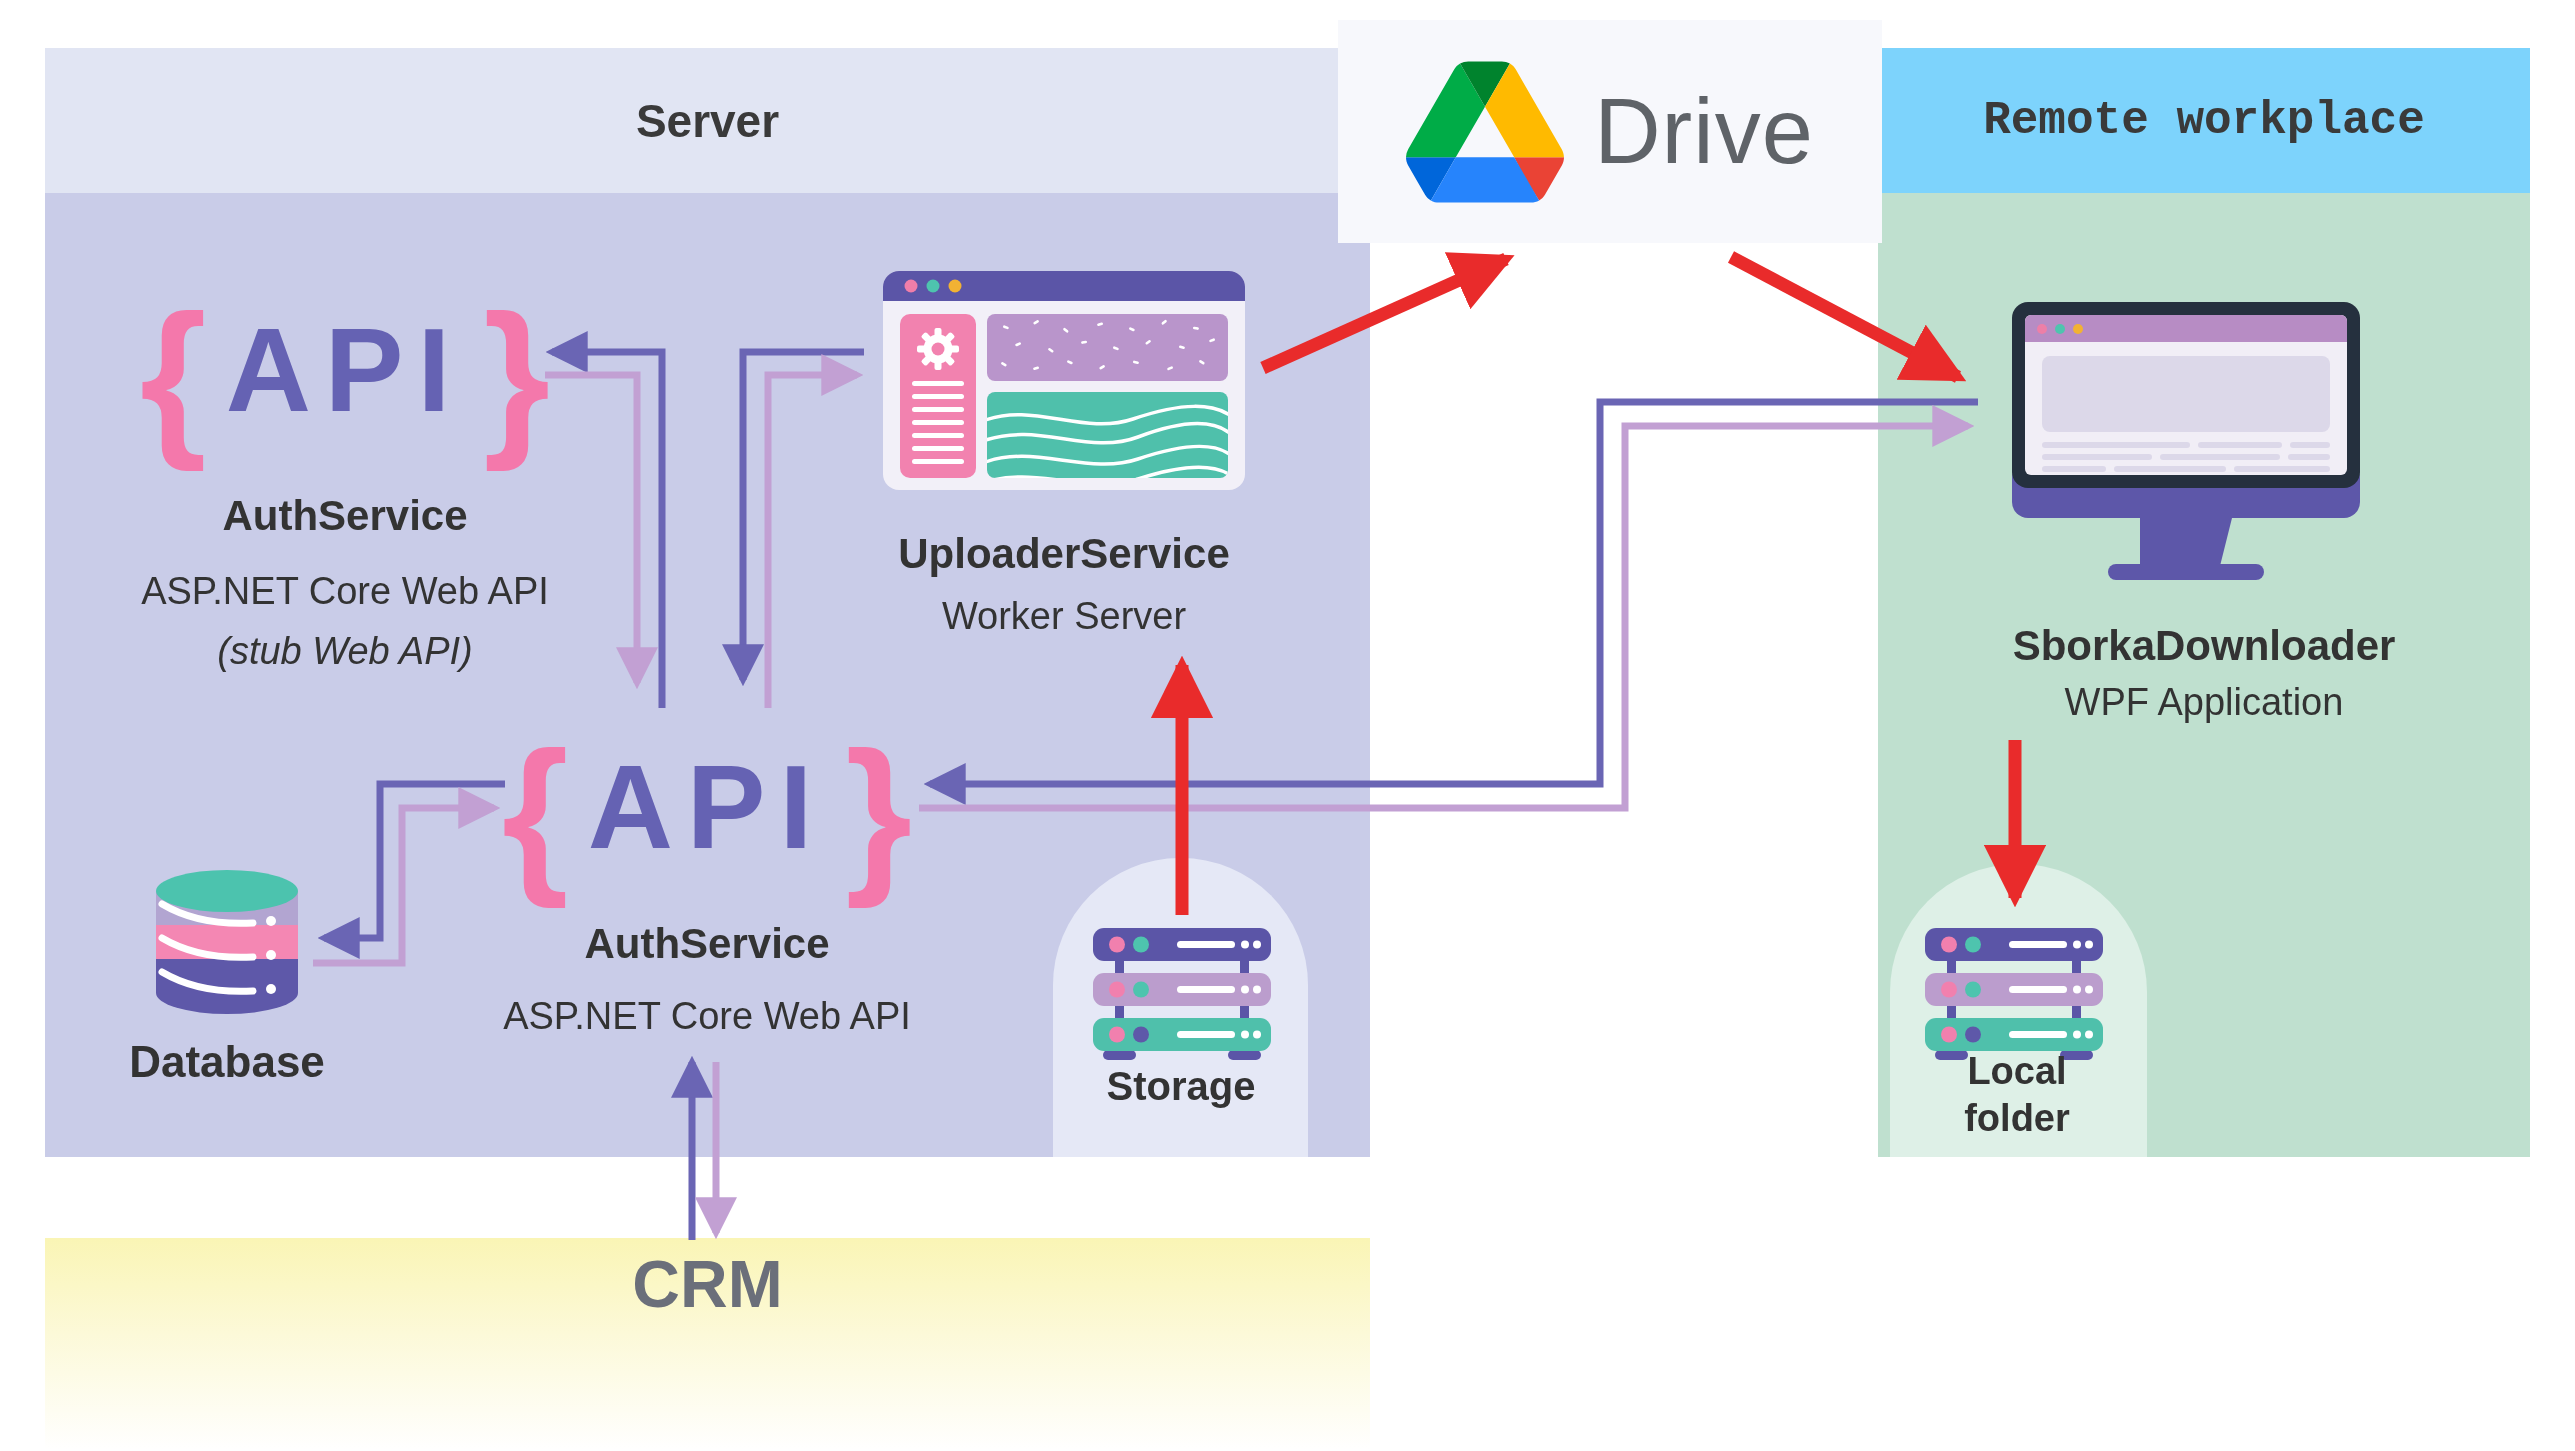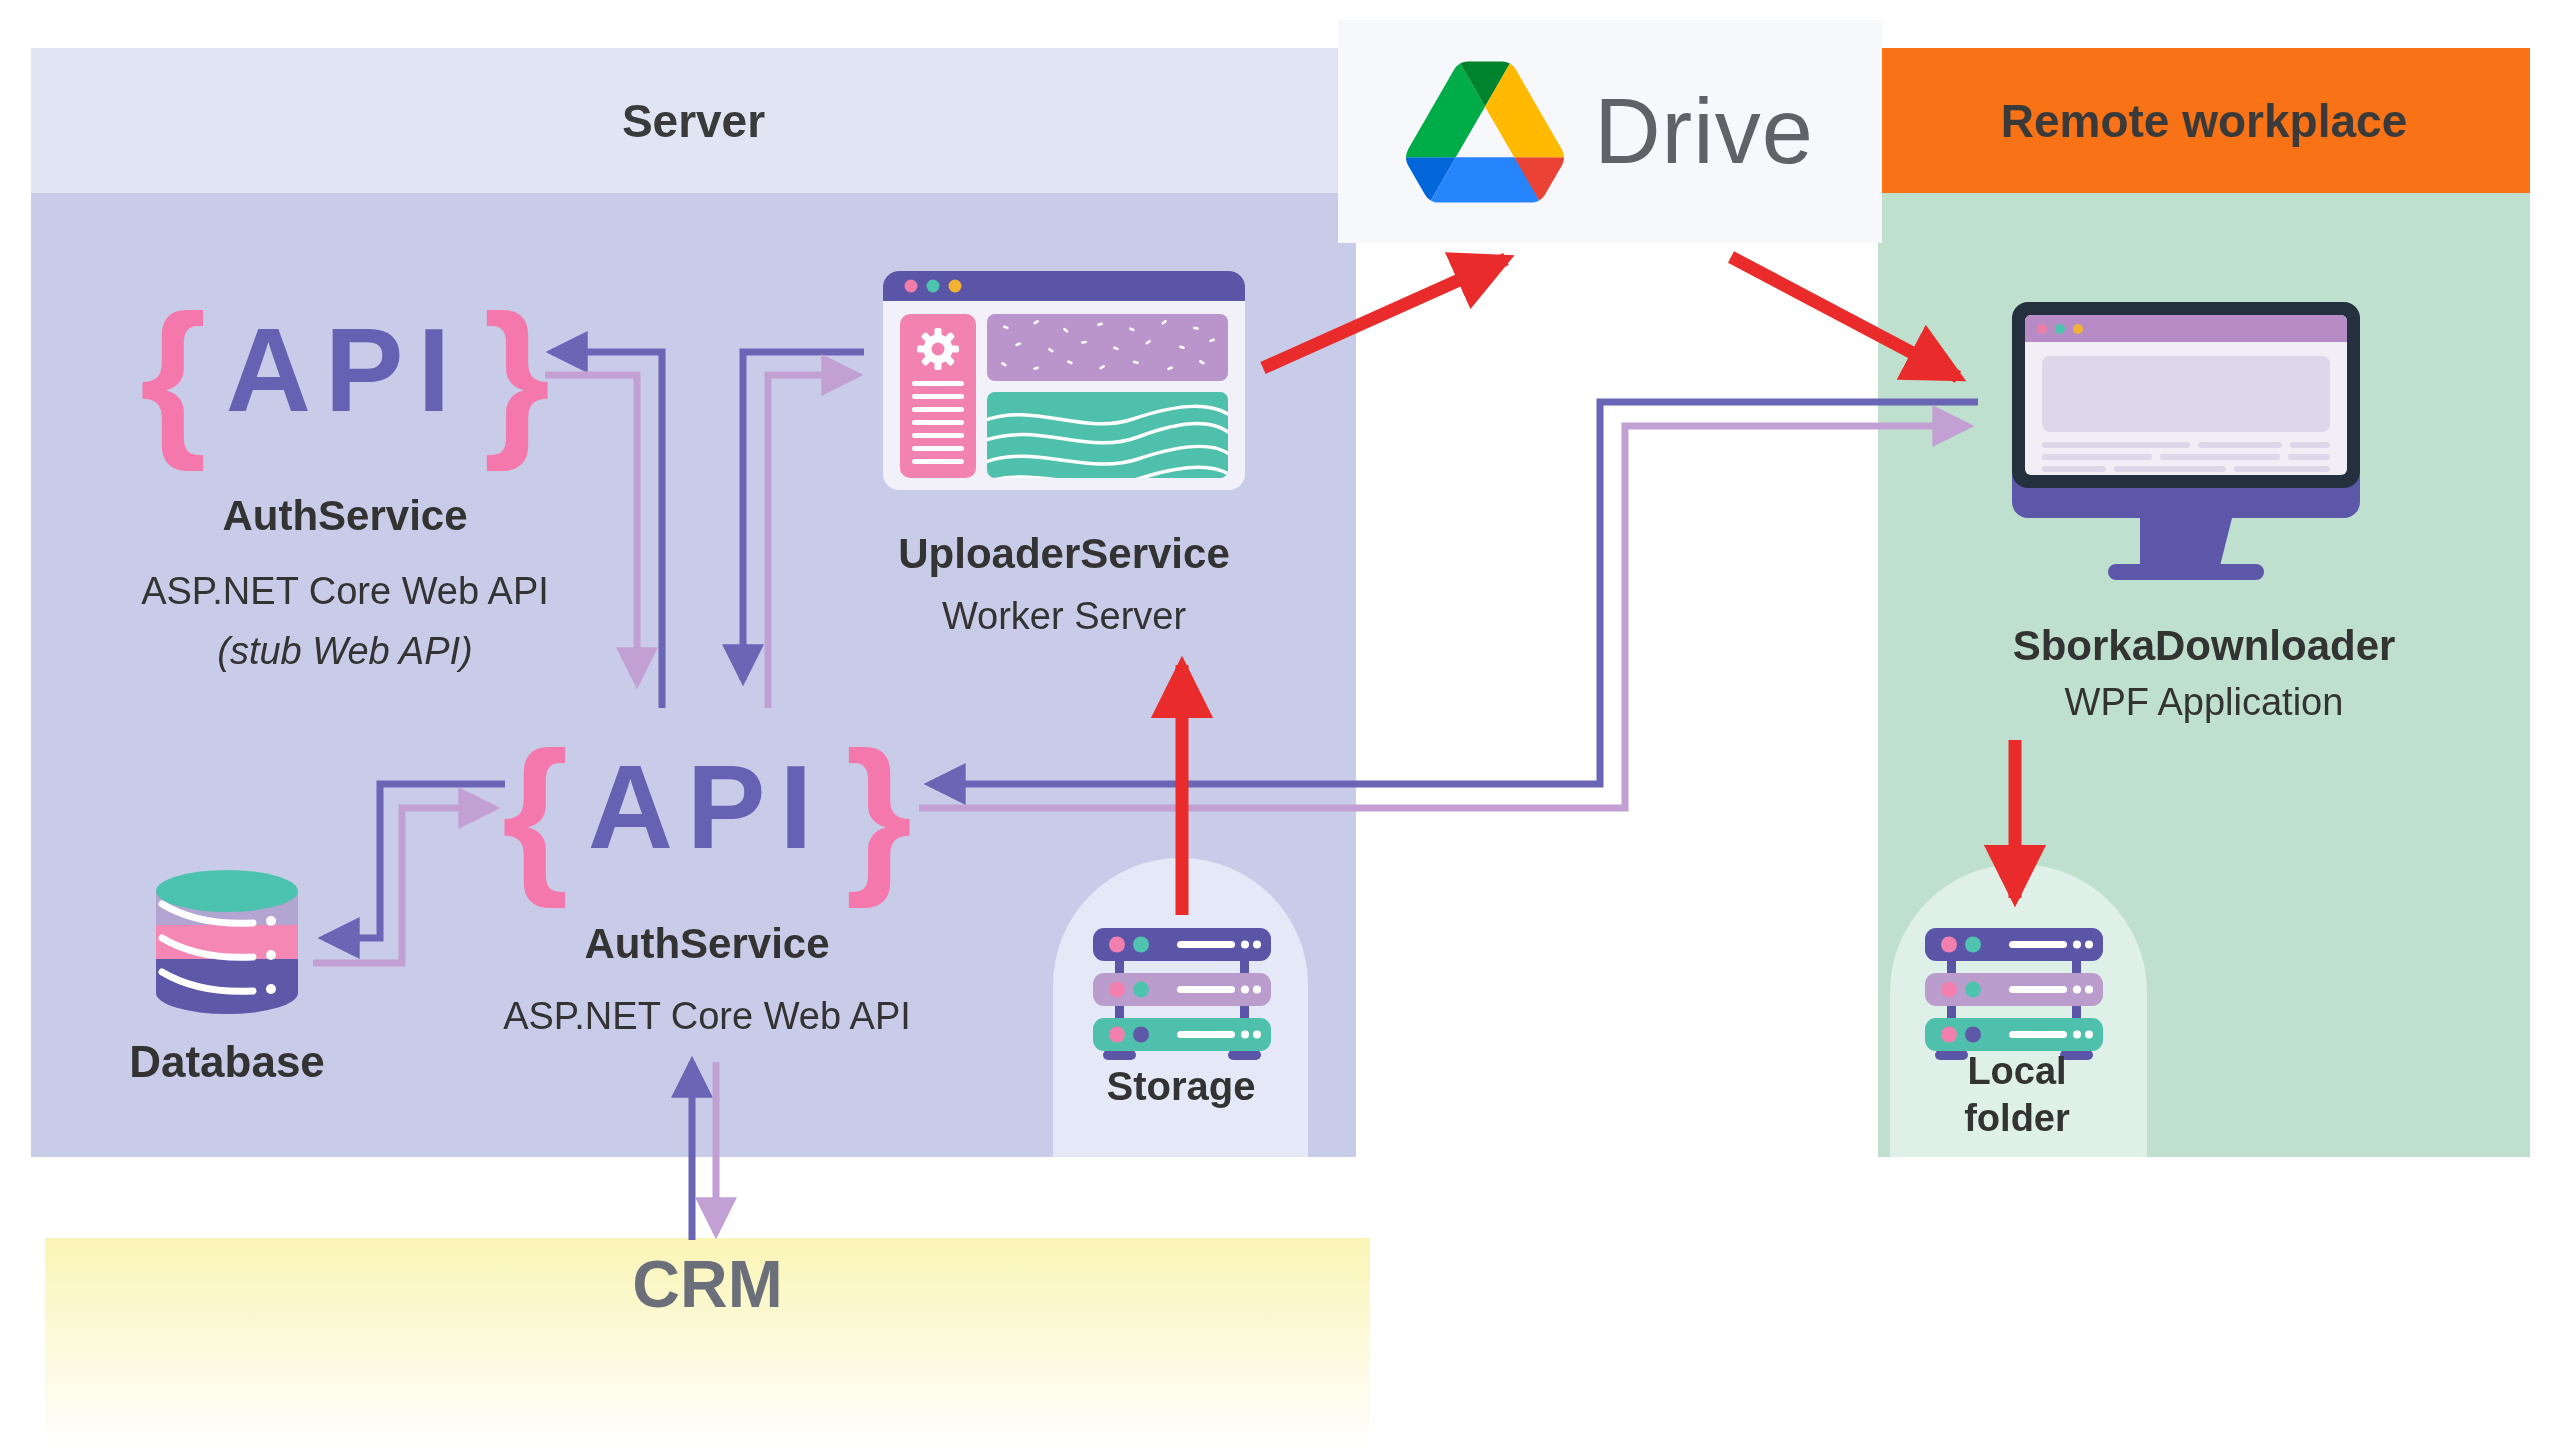--- a/index.html
+++ b/index.html
@@ -2,24 +2,24 @@
 <html><head>
 <meta charset="utf-8">
 <style>
   html,body{margin:0;padding:0;background:#fff;}
   .canvas{position:relative;width:2575px;height:1451px;background:#ffffff;
           font-family:"Liberation Sans", sans-serif;overflow:hidden;color:#333;}
   .abs{position:absolute;}
   .panel{position:absolute;}
   .panel-header{width:100%;height:145px;display:flex;align-items:center;justify-content:center;}
   .panel-title{font-size:46px;font-weight:bold;color:#3a3a3a;}
-  .server-panel{left:31px;top:48px;width:1325px;height:1109px;background:#c9cce8;}
+  .server-panel{left:45px;top:48px;width:1325px;height:1109px;background:#c9cce8;}
   .server-panel .panel-header{background:#e1e5f3;}
   .remote-panel{left:1878px;top:48px;width:652px;height:1109px;background:#bfe0cf;}
-  .remote-panel .panel-header{background:#f97316;}
+  .remote-panel .panel-header{background:#7dd3fc;font-family:Liberation Mono, monospace;}
   .capsule{position:absolute;}
   .storage-capsule{left:1053px;top:858px;width:255px;height:299px;background:#e5e8f6;
                    border-radius:127px 127px 0 0;}
   .local-capsule{left:1890px;top:864px;width:257px;height:293px;background:#def0e7;
                  border-radius:128px 128px 0 0;}
   .drive-card{left:1338px;top:20px;width:544px;height:223px;background:#f7f8fc;
               display:flex;align-items:center;justify-content:center;gap:30px;}
   .drive-word{font-size:92px;font-weight:500;color:#5f6368;letter-spacing:1px;}
   .crm-panel{left:45px;top:1238px;width:1325px;height:212px;
              background:linear-gradient(180deg,#faf5b5 0%,#fcf9d8 45%,#ffffff 100%);

